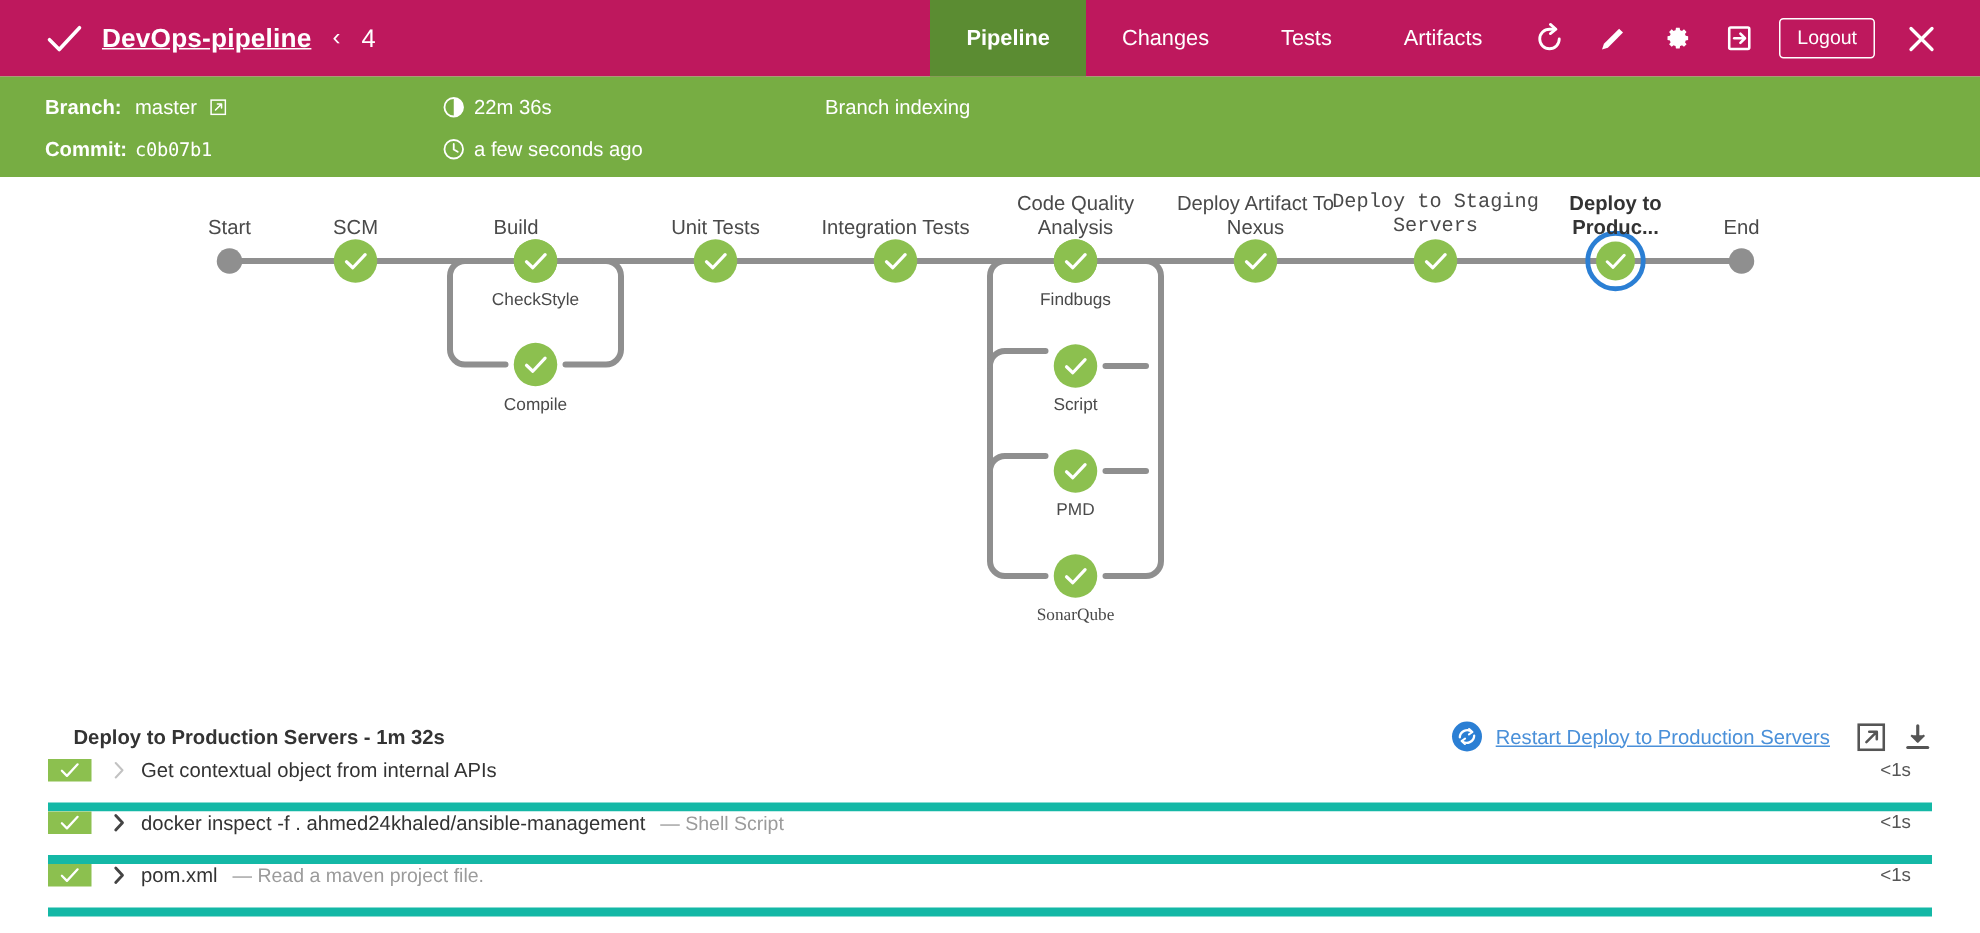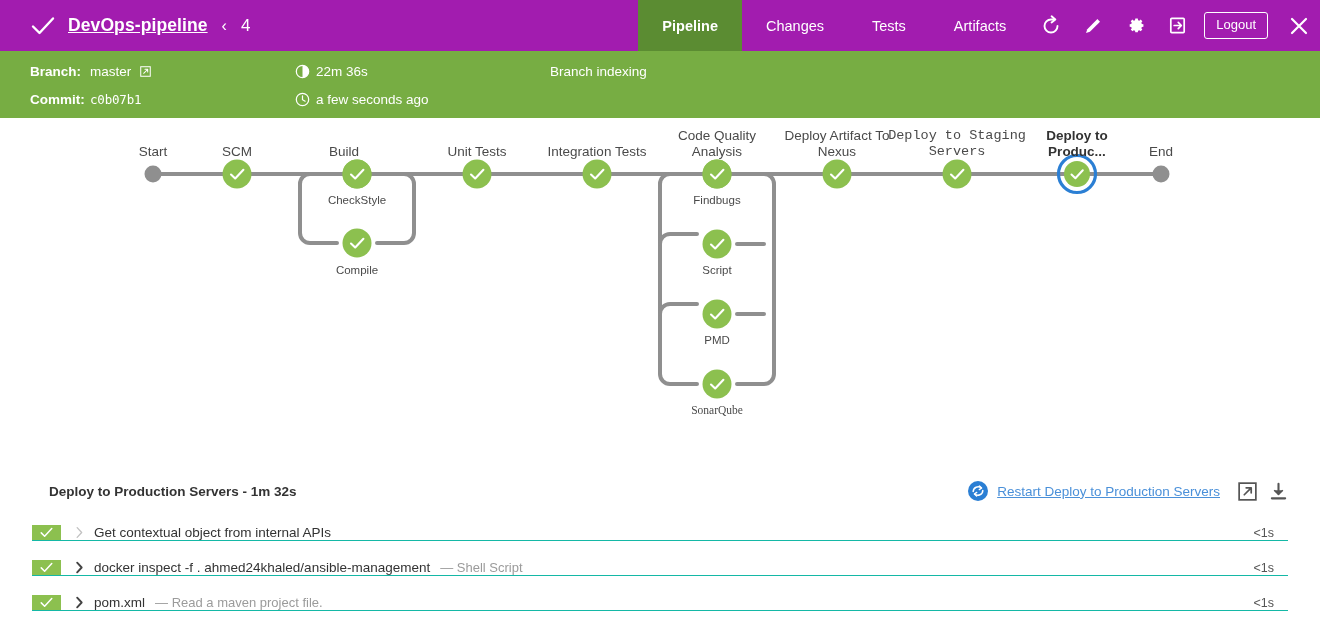--- a/index.html
+++ b/index.html
@@ -6,21 +6,21 @@
   html, body {
     width: 1320px; height: 622px;
     font-family: "Liberation Sans", sans-serif;
     background: #ffffff;
     overflow: hidden;
   }
 
   
   .topbar {
     height: 51px;
-    background: #a21caf;
+    background: #be185d;
     display: flex;
     align-items: center;
     position: relative;
   }
   .topbar-left {
     display: flex;
     align-items: center;
     padding-left: 30px;
     gap: 12px;
     flex: 1;
@@ -70,20 +70,21 @@
   }
   .nav-tab.active {
     background: #5b8c32;
     font-weight: bold;
   }
 
   .topbar-actions {
     display: flex;
     align-items: center;
     gap: 0px;
+    padding-right: 18px;
   }
   .icon-btn {
     width: 42px; height: 51px;
     display: flex;
     align-items: center;
     justify-content: center;
     cursor: pointer;
   }
   .icon-btn svg { display: block; }
   .logout-btn {
@@ -188,23 +189,23 @@
     text-decoration: underline;
     cursor: pointer;
     white-space: nowrap;
   }
   .log-actions { display: flex; align-items: center; gap: 12px; margin-left: 18px; }
   .log-act-icon { width: 19px; height: 19px; display: block; cursor: pointer; }
 
   .steps { border-top: none; }
   .step-row {
     display: flex;
-    align-items: flex-end;
+    align-items: flex-start;
     height: 35px;
-    border-bottom: 1px solid #14b8a6;
+    border-bottom: 6px solid #14b8a6;
     background: #ffffff;
   }
   .step-status {
     width: 29px;
     flex: 0 0 29px;
     background: #8cc04f;
     display: flex;
     align-items: center;
     justify-content: center;
   }

